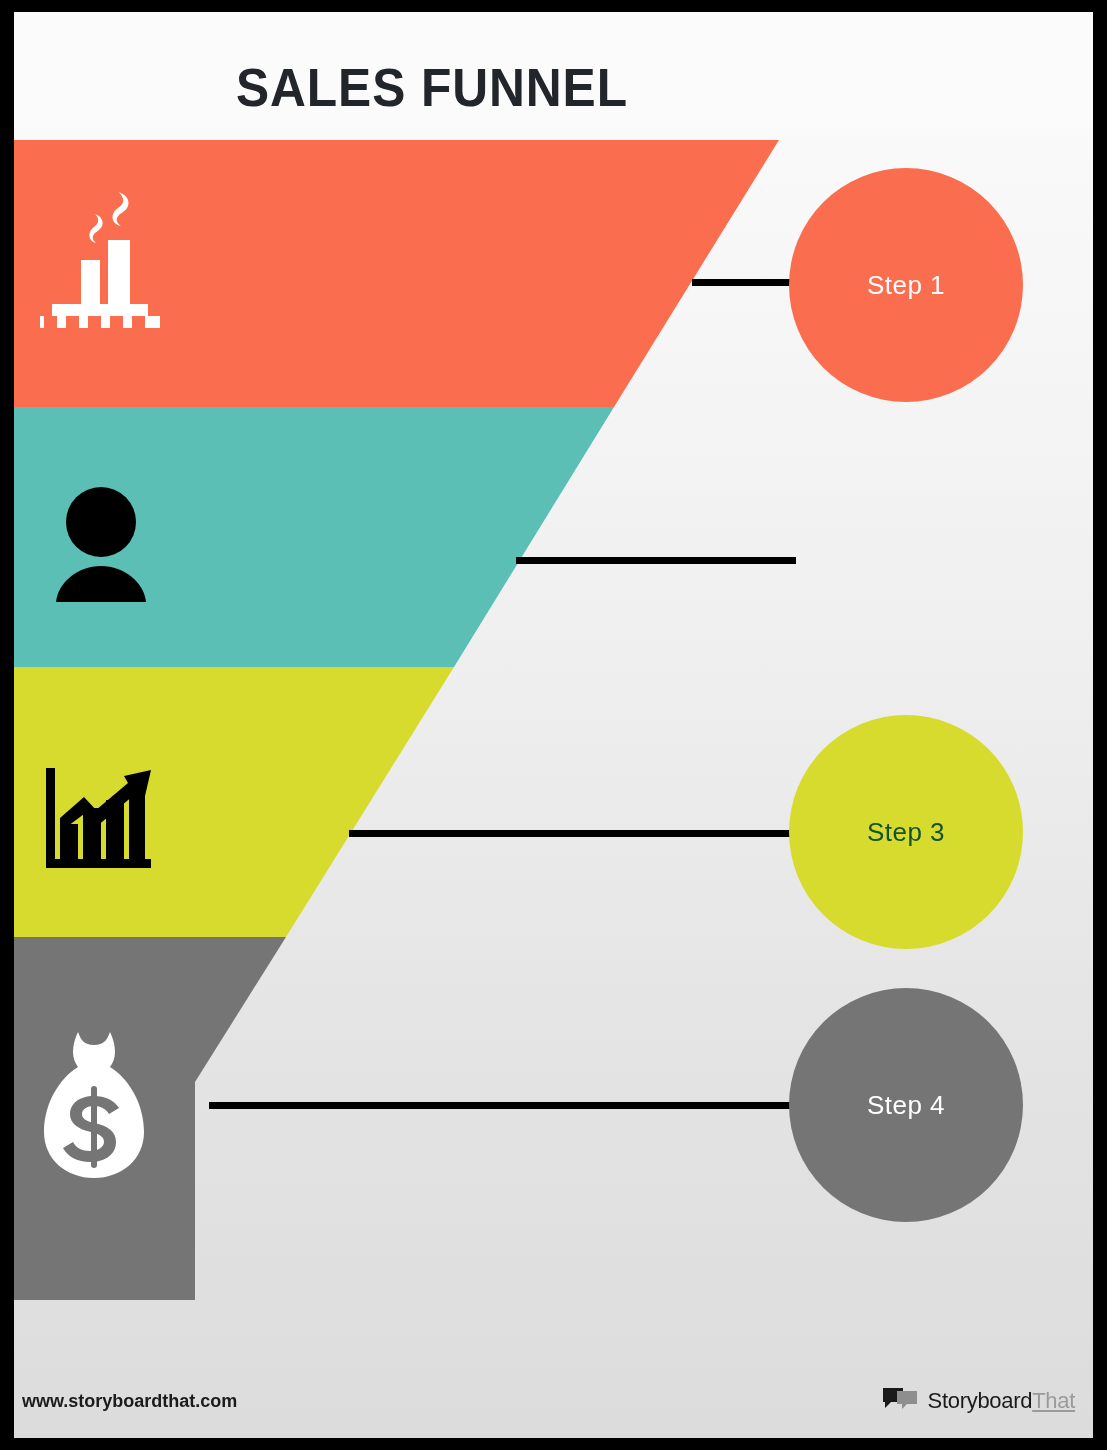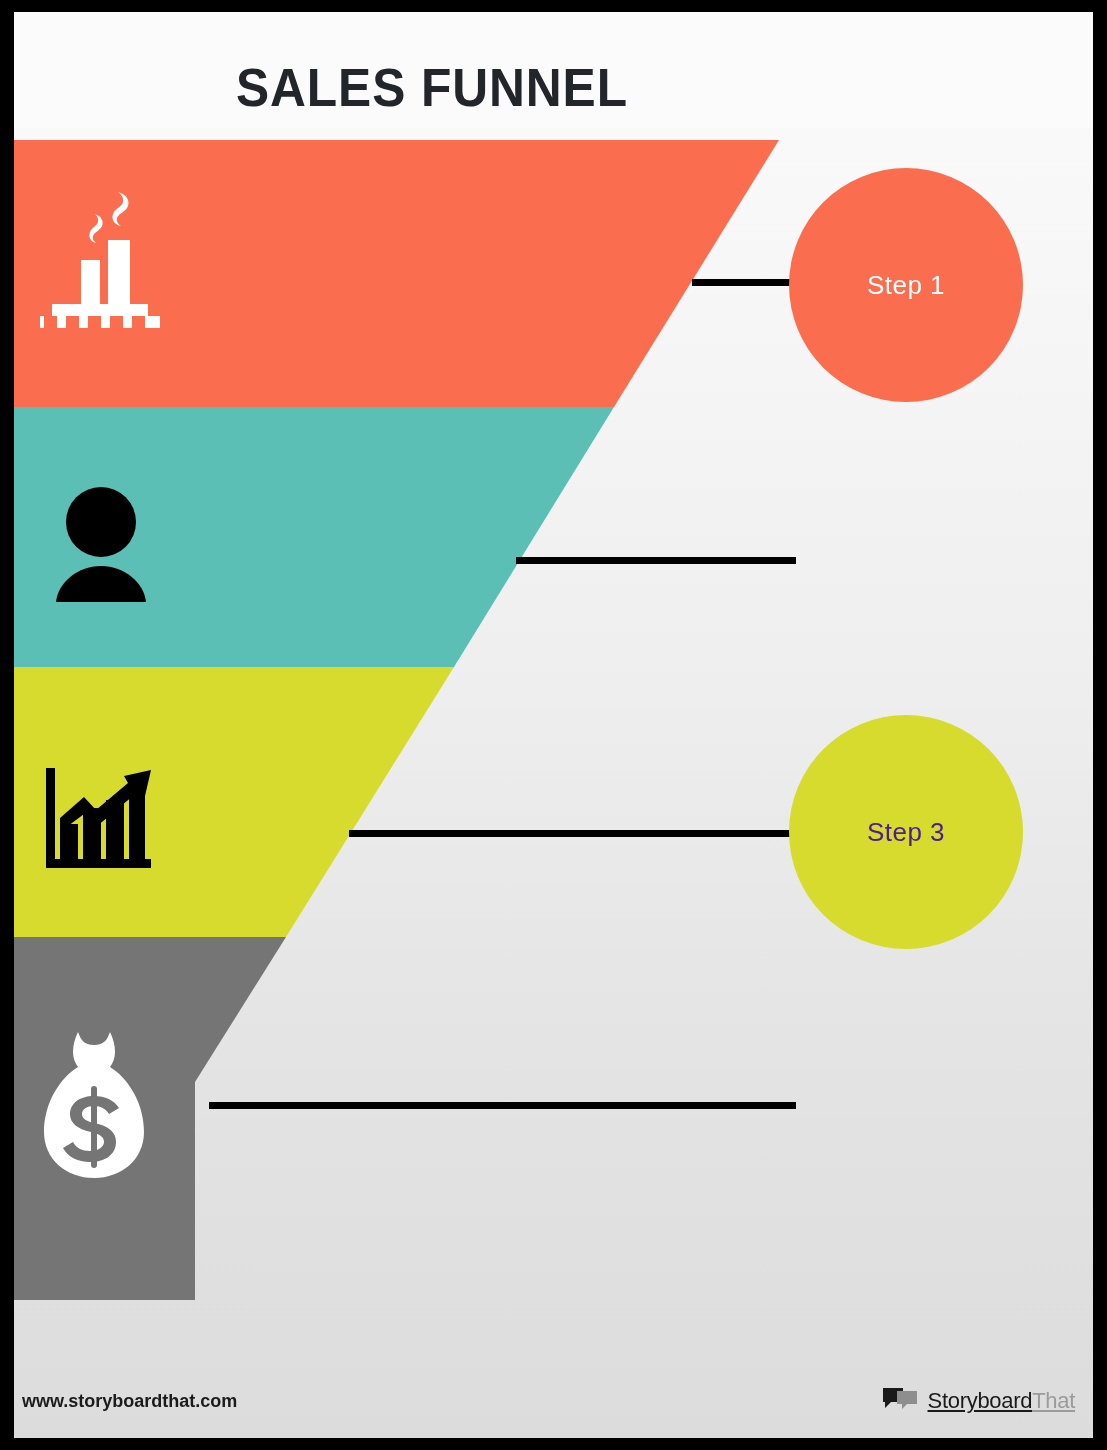--- a/index.html
+++ b/index.html
@@ -85,21 +85,21 @@
     position:absolute;
     right:18px; bottom:22px;
     display:flex;
     align-items:center;
     gap:9px;
   }
   #logo-text {
     font-size:22px;
     letter-spacing:-0.3px;
   }
-  #logo-text .lt-dark { color:#1a1a1a;text-decoration:underline; }
+  #logo-text .lt-dark { color:#1a1a1a; }
   #logo-text .lt-gray { color:#9b9b9b;text-decoration:underline; }
 </style>
 </head>
 <body>
 
 <div id="poster">
 
   <div id="title-bar">
     <div id="page-title" style="color: rgb(34, 38, 43);">SALES FUNNEL</div>
   </div>
@@ -177,21 +177,24 @@
 
   <div id="connector-1" class="connector" style="left: 678px; top: 267px; width: 104px;"></div>
   <div id="connector-2" class="connector" style="left: 502px; top: 545px; width: 280px;"></div>
   <div id="connector-3" class="connector" style="left: 335px; top: 818px; width: 447px;"></div>
   <div id="connector-4" class="connector" style="left: 195px; top: 1090px; width: 587px;"></div>
 
   <div id="circle-1" class="step-circle" style="left: 775px; top: 156px; width: 234px; height: 234px; background: rgb(250, 110, 79);">
     <span class="step-label" style="color: rgb(255, 255, 255);">Step 1</span>
   </div>
   <div id="circle-3" class="step-circle" style="left: 775px; top: 703px; width: 234px; height: 234px; background: rgb(214, 219, 46);">
-    <span class="step-label" style="color: #4c1d95;">Step 3</span>
+    <span class="step-label" style="color: #14532d;">Step 3</span>
+  </div>
+  <div id="circle-4" class="step-circle" style="left: 775px; top: 976px; width: 234px; height: 234px; background: rgb(117, 117, 117);">
+    <span class="step-label" style="color: rgb(255, 255, 255);">Step 4</span>
   </div>
 
   <div id="footer-url">www.storyboardthat.com</div>
 
   <div id="logo">
     <span>
       <svg width="38" height="26" viewBox="0 0 38 26">
         <path d="M2 2h20v14H10l-6 6v-6H2z" fill="#1a1a1a"></path>
         <path d="M16 5h20v13H26l-5 5v-5h-5z" fill="#8e8e8e"></path>
       </svg>

